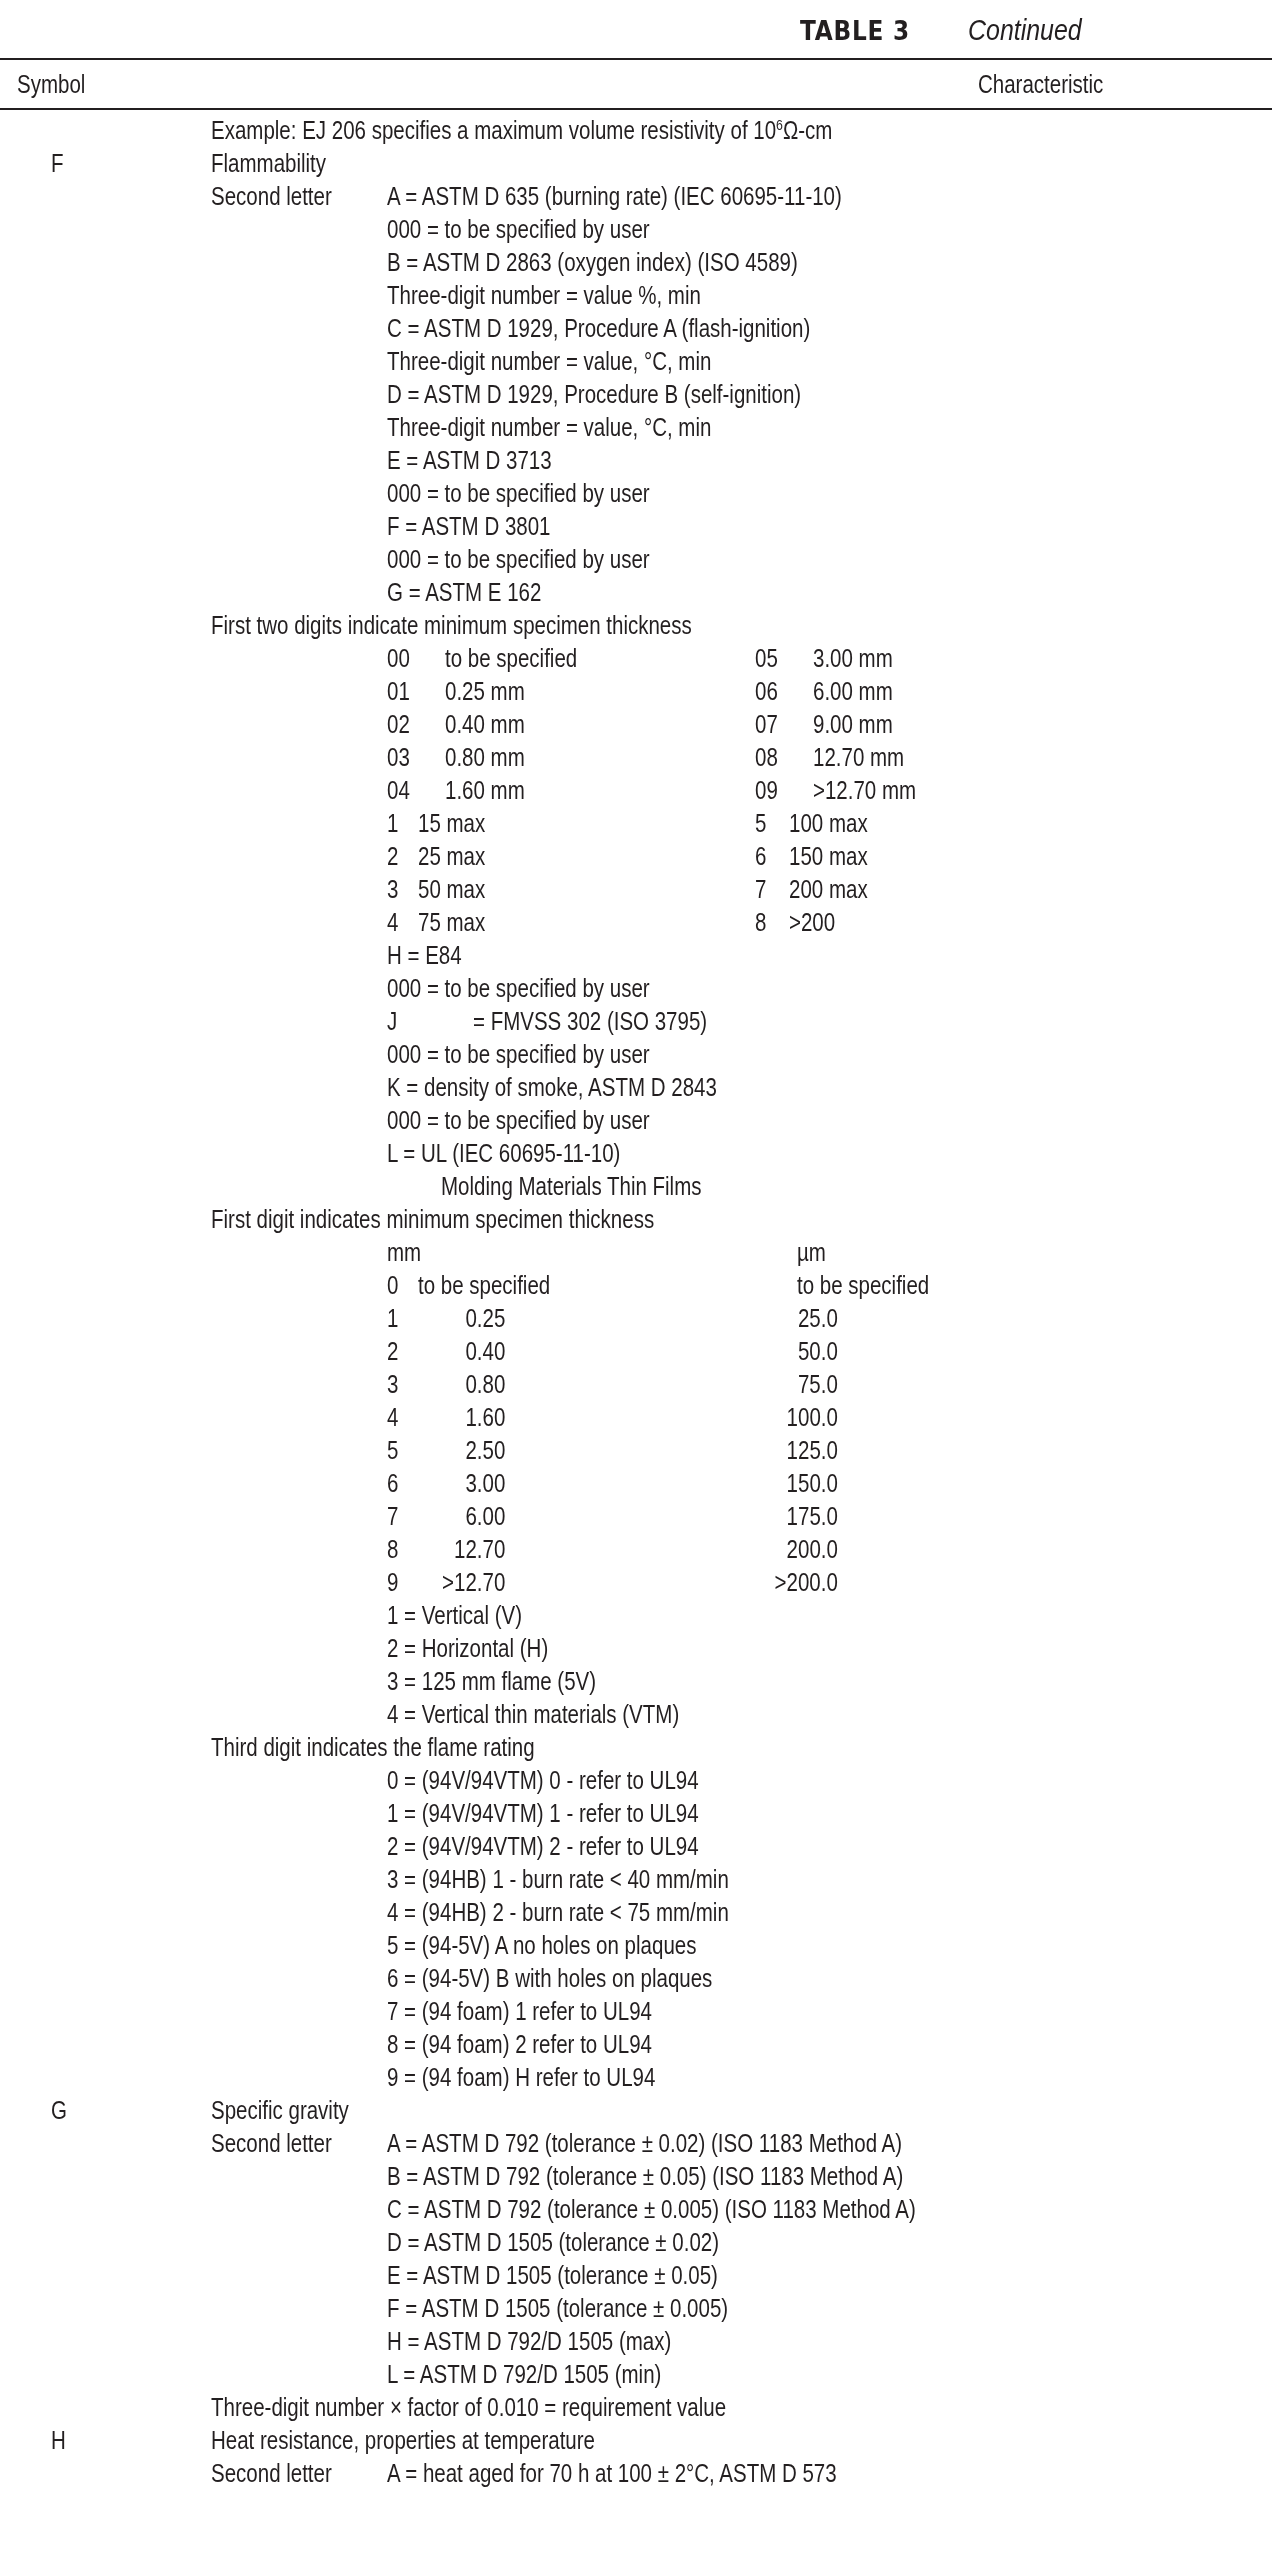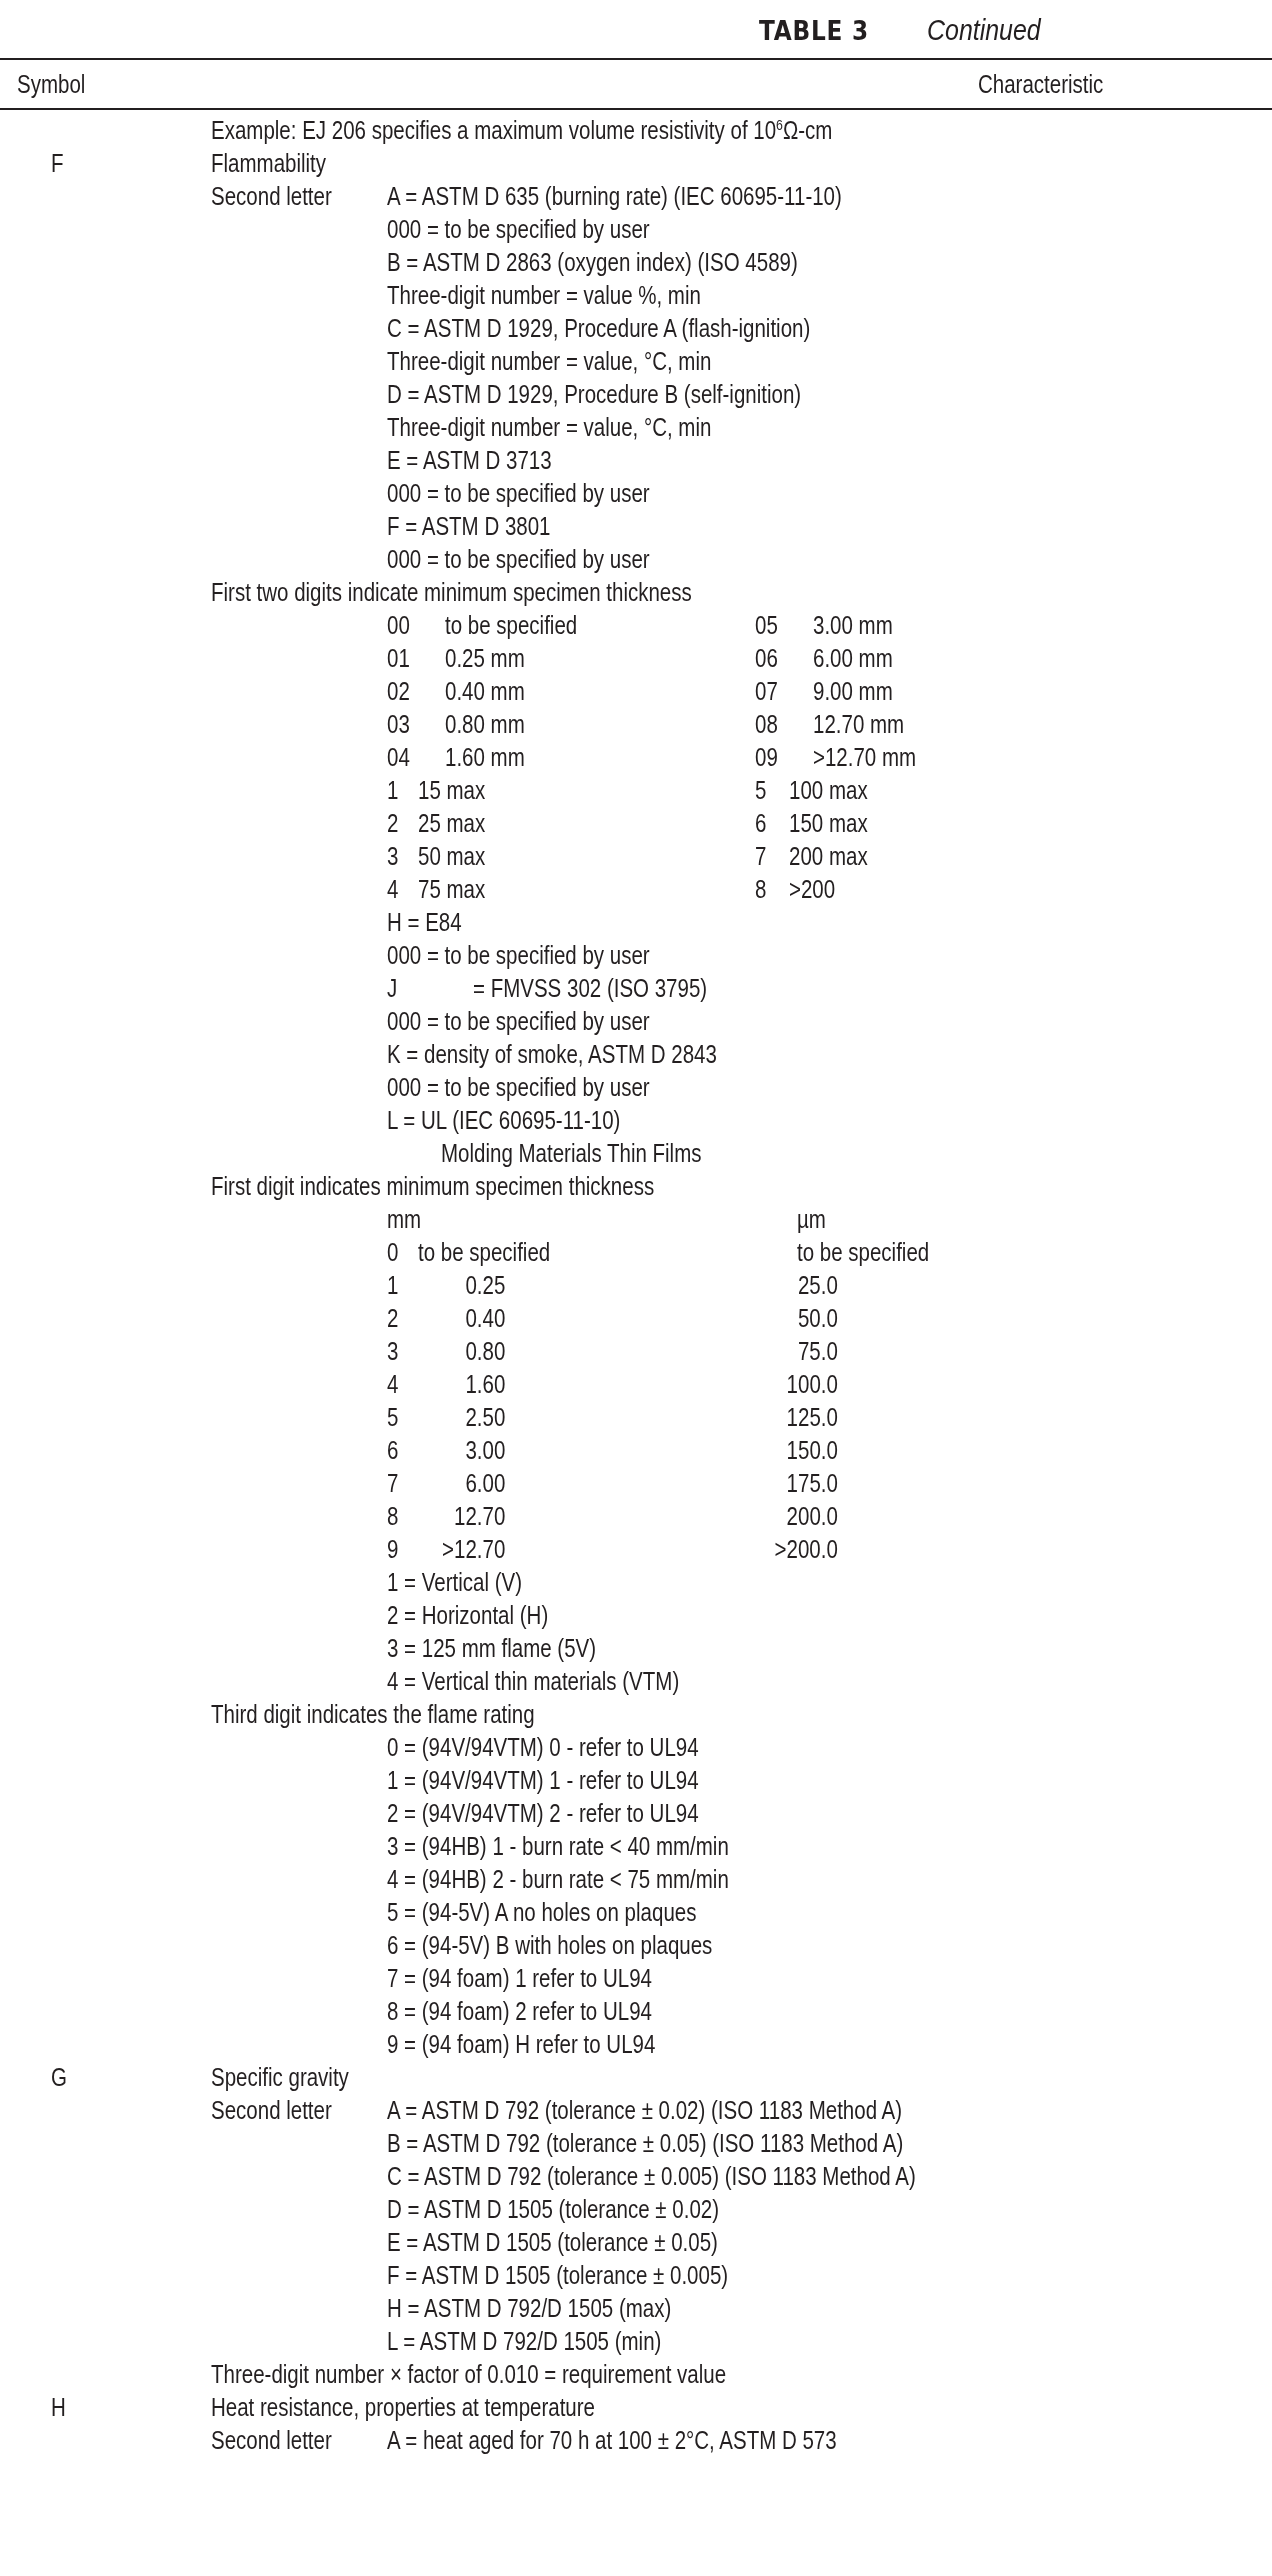--- a/index.html
+++ b/index.html
@@ -11,21 +11,21 @@
     width: 1272px;
     height: 2576px;
     position: relative;
     overflow: hidden;
     color: #231f20;
     font-family: "Liberation Sans", sans-serif;
   }
   .title {
     position: absolute;
     top: 13px;
-    left: 759px;
+    left: 800px;
     font-size: 29px;
     line-height: 34px;
     white-space: nowrap;
   }
   .title .t-bold {
     font-family: "DejaVu Sans", sans-serif;
     font-weight: bold;
     font-size: 27px;
     letter-spacing: 0.9px;
     display: inline-block;
@@ -151,20 +151,23 @@
     </div>
   <div class="line">
       <span class="c2">000 = to be specified by user</span>
     </div>
   <div class="line">
       <span class="c2">F = ASTM D 3801</span>
     </div>
   <div class="line">
       <span class="c2">000 = to be specified by user</span>
     </div>
+  <div class="line">
+      <span class="c2">G  = ASTM E 162</span>
+    </div>
 
   <div class="line">
       <span class="c1">First two digits indicate minimum specimen thickness</span>
     </div>
   <div class="line">
     <span class="c2">00</span>
     <span class="c2b">to be specified</span>
     <span class="c3">05</span>
     <span class="c3b">3.00 mm</span>
   </div>

